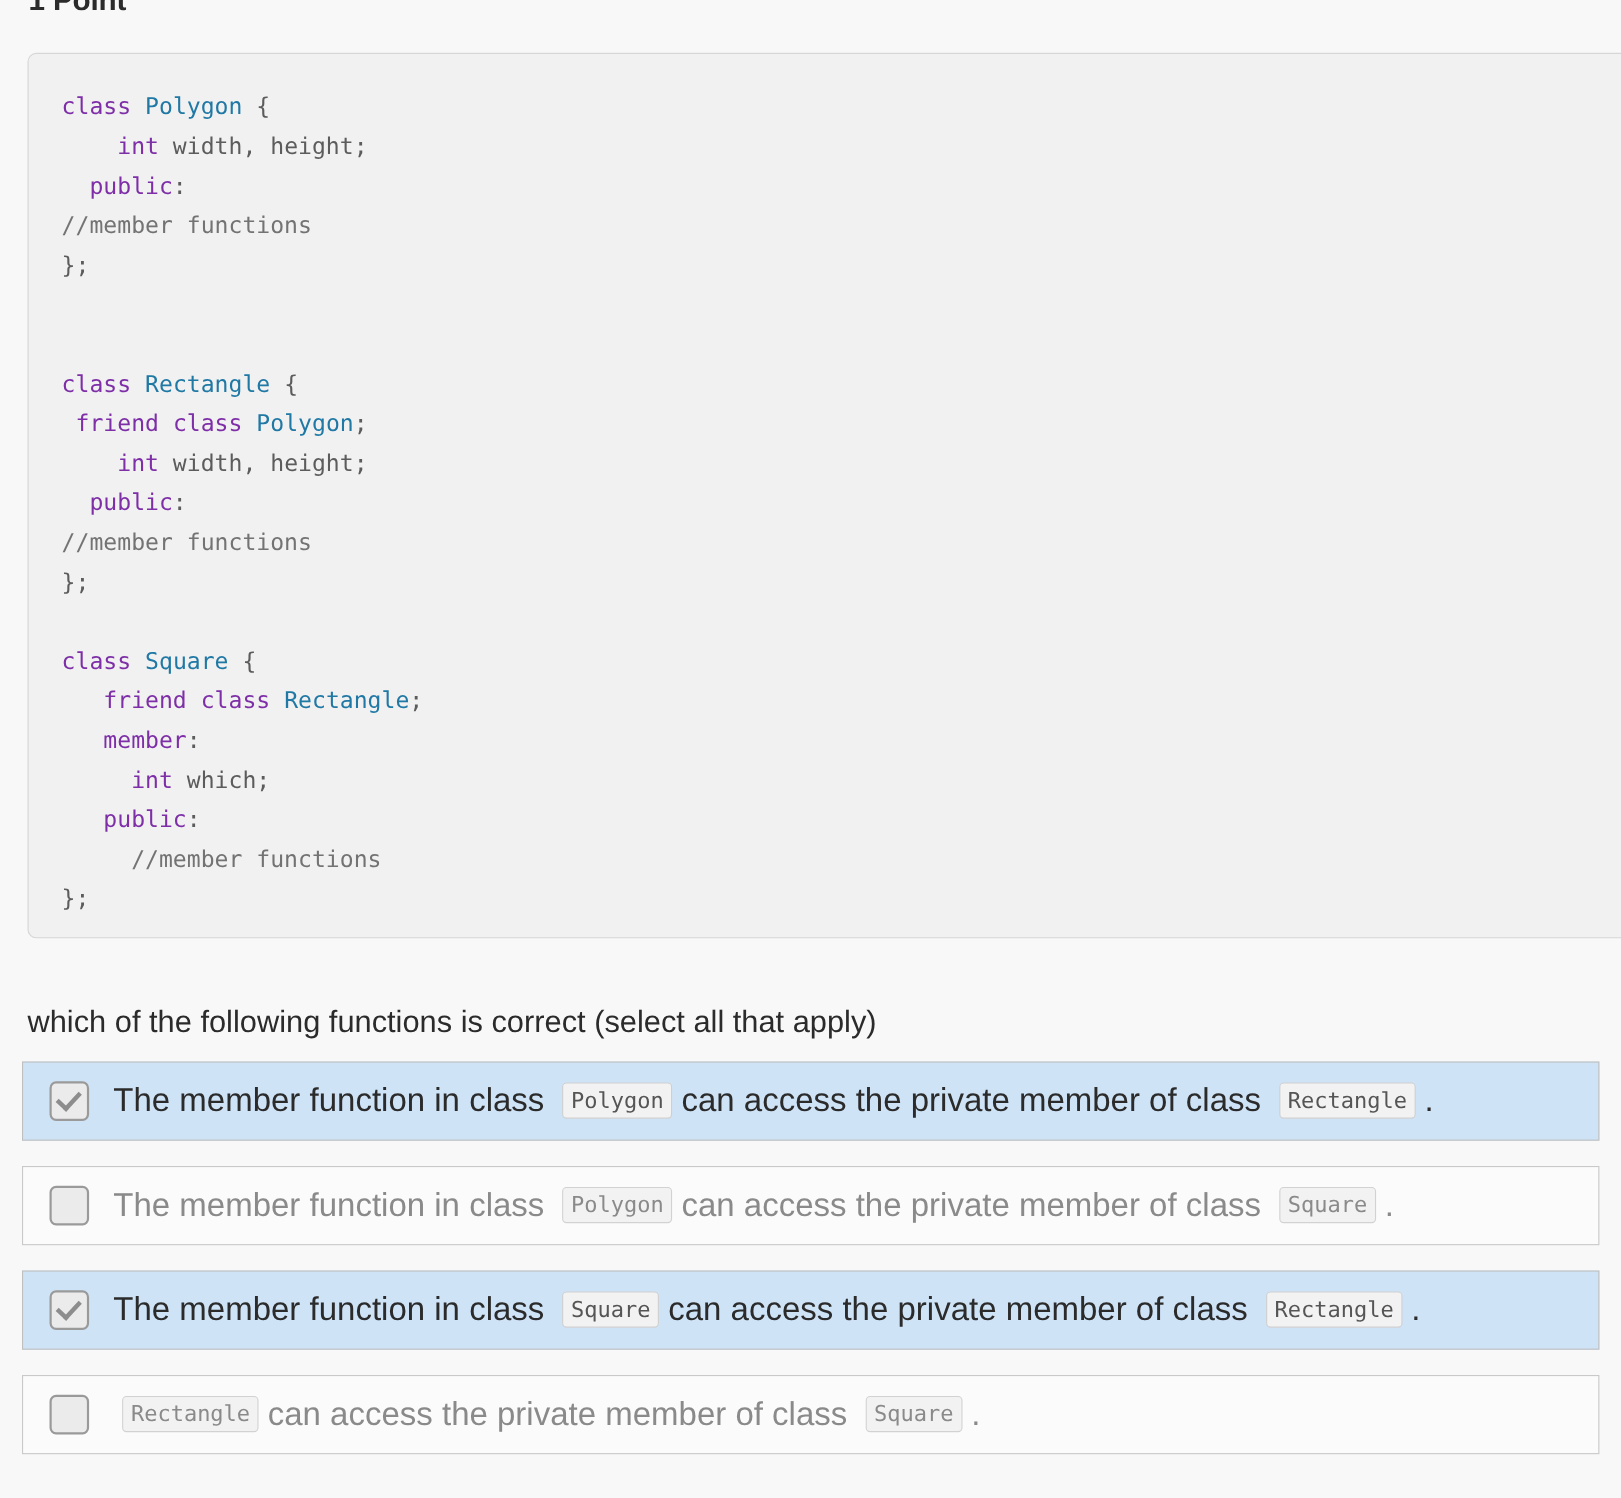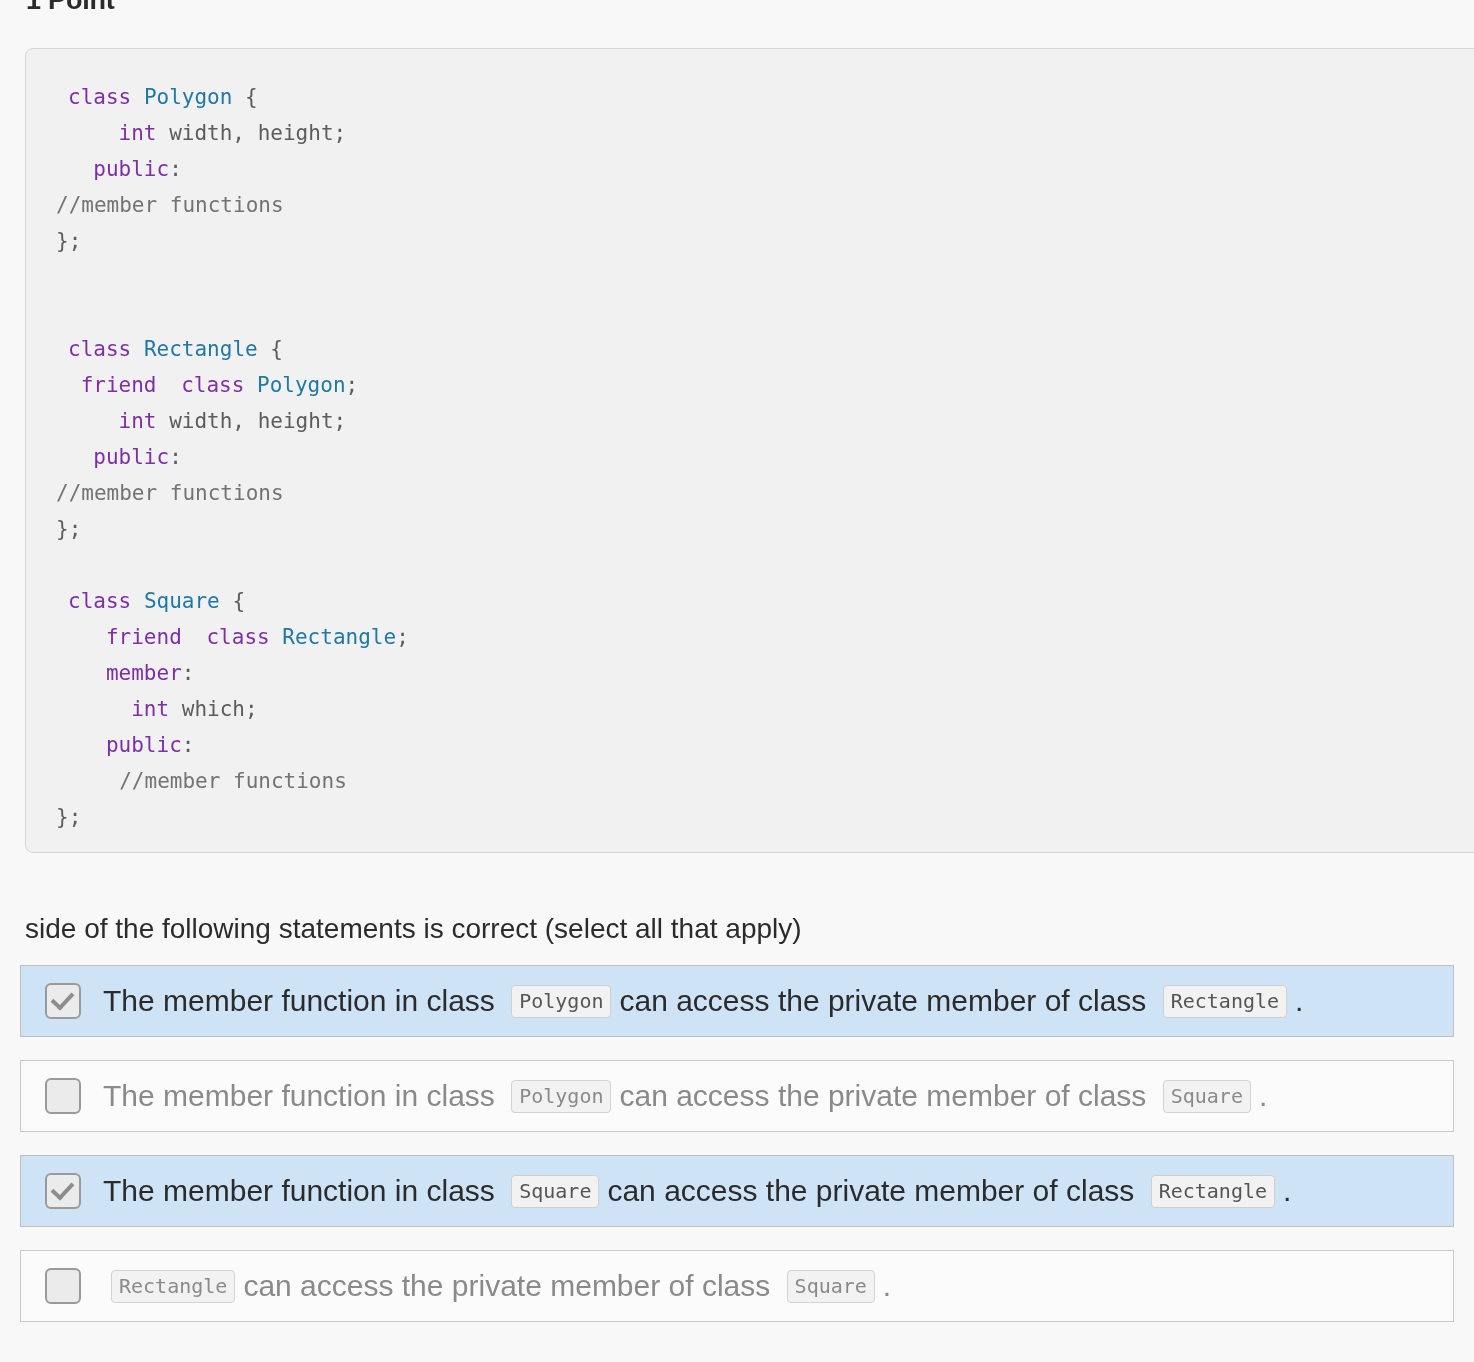--- a/index.html
+++ b/index.html
@@ -42,21 +42,21 @@
     overflow: hidden;
   }
   .code-pre {
     margin: 0;
     font-family: "DejaVu Sans Mono", "Liberation Mono", monospace;
     font-size: 21px;
     line-height: 36px;
     color: #5c5c5c;
     white-space: pre;
   }
-  .k  { color: #7e2fa8; margin-left: 12px; }      
+  .k  { color: #7e2fa8; }      
   .t  { color: #2078a5; }      
   .c  { color: #737373; }      
   .p  { color: #5c5c5c; }      
 
   
   .question {
     position: absolute;
     top: 910px;
     left: 25px;
     font-size: 28px;
@@ -105,21 +105,21 @@
     height: 17px;
     border: solid #8d8d8d;
     border-width: 0 4px 4px 0;
     transform: rotate(43deg);
   }
   .option-text {
     font-size: 30px;
     color: #2b2b2b;
     white-space: nowrap;
     display: flex;
-    align-items: flex-end;
+    align-items: flex-start;
   }
   .option-row:not(.selected) .option-text {
     color: #8a8a8a;
   }
   .option-row:not(.selected) .code-inline {
     color: #8a8a8a;
     border-color: #d2d2d2;
   }
   .code-inline {
     display: inline-block;
@@ -159,21 +159,21 @@
 <span><span class="k">class</span><span class="p"> </span><span class="t">Square</span><span class="p"> {</span></span>
 <span><span class="p">   </span><span class="k">friend</span><span class="p"> </span><span class="k">class</span><span class="p"> </span><span class="t">Rectangle</span><span class="p">;</span></span>
 <span><span class="p">   </span><span class="k">member</span><span class="p">:</span></span>
 <span><span class="p">     </span><span class="k">int</span><span class="p"> which;</span></span>
 <span><span class="p">   </span><span class="k">public</span><span class="p">:</span></span>
 <span><span class="p">     </span><span class="c">//member functions</span></span>
 <span><span class="p">};</span></span>
 </pre>
 </div>
 
-<div class="question">side of the following statements is correct (select all that apply)</div>
+<div class="question">which of the following functions is correct (select all that apply)</div>
 
 <div class="options">
     <div class="option-row selected">
       <div class="checkbox checked"></div>
       <div class="option-text">
         <span class="sp">The member function in class </span>
         <span class="code-inline">Polygon</span>
         <span class="sp">can access the private member of class </span>
         <span class="code-inline">Rectangle</span>
         <span class="sp">.</span>

